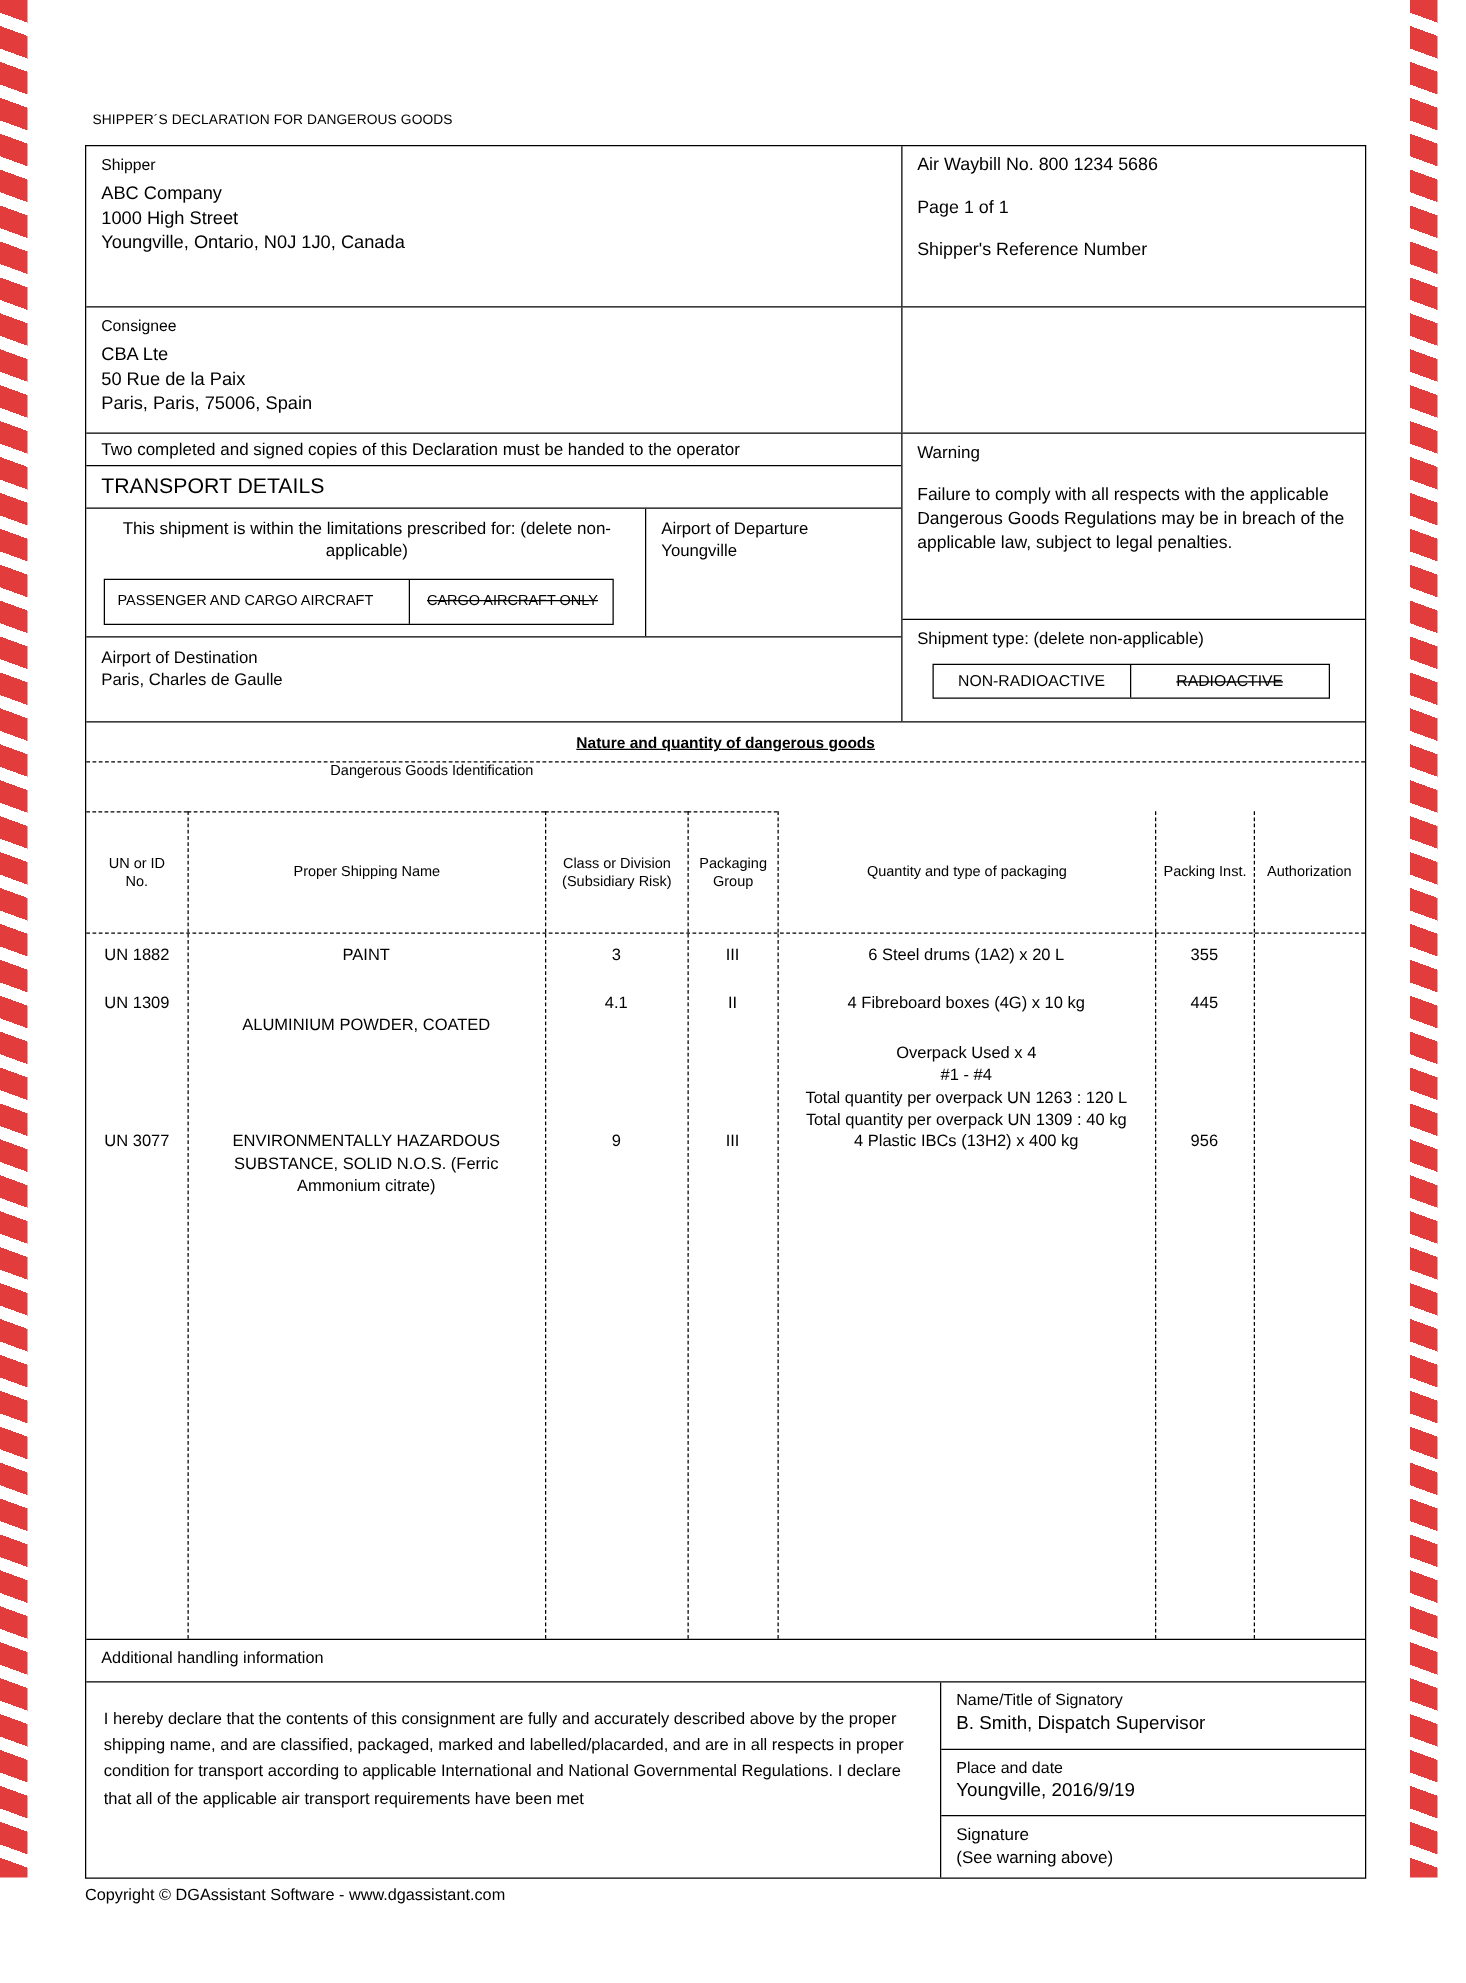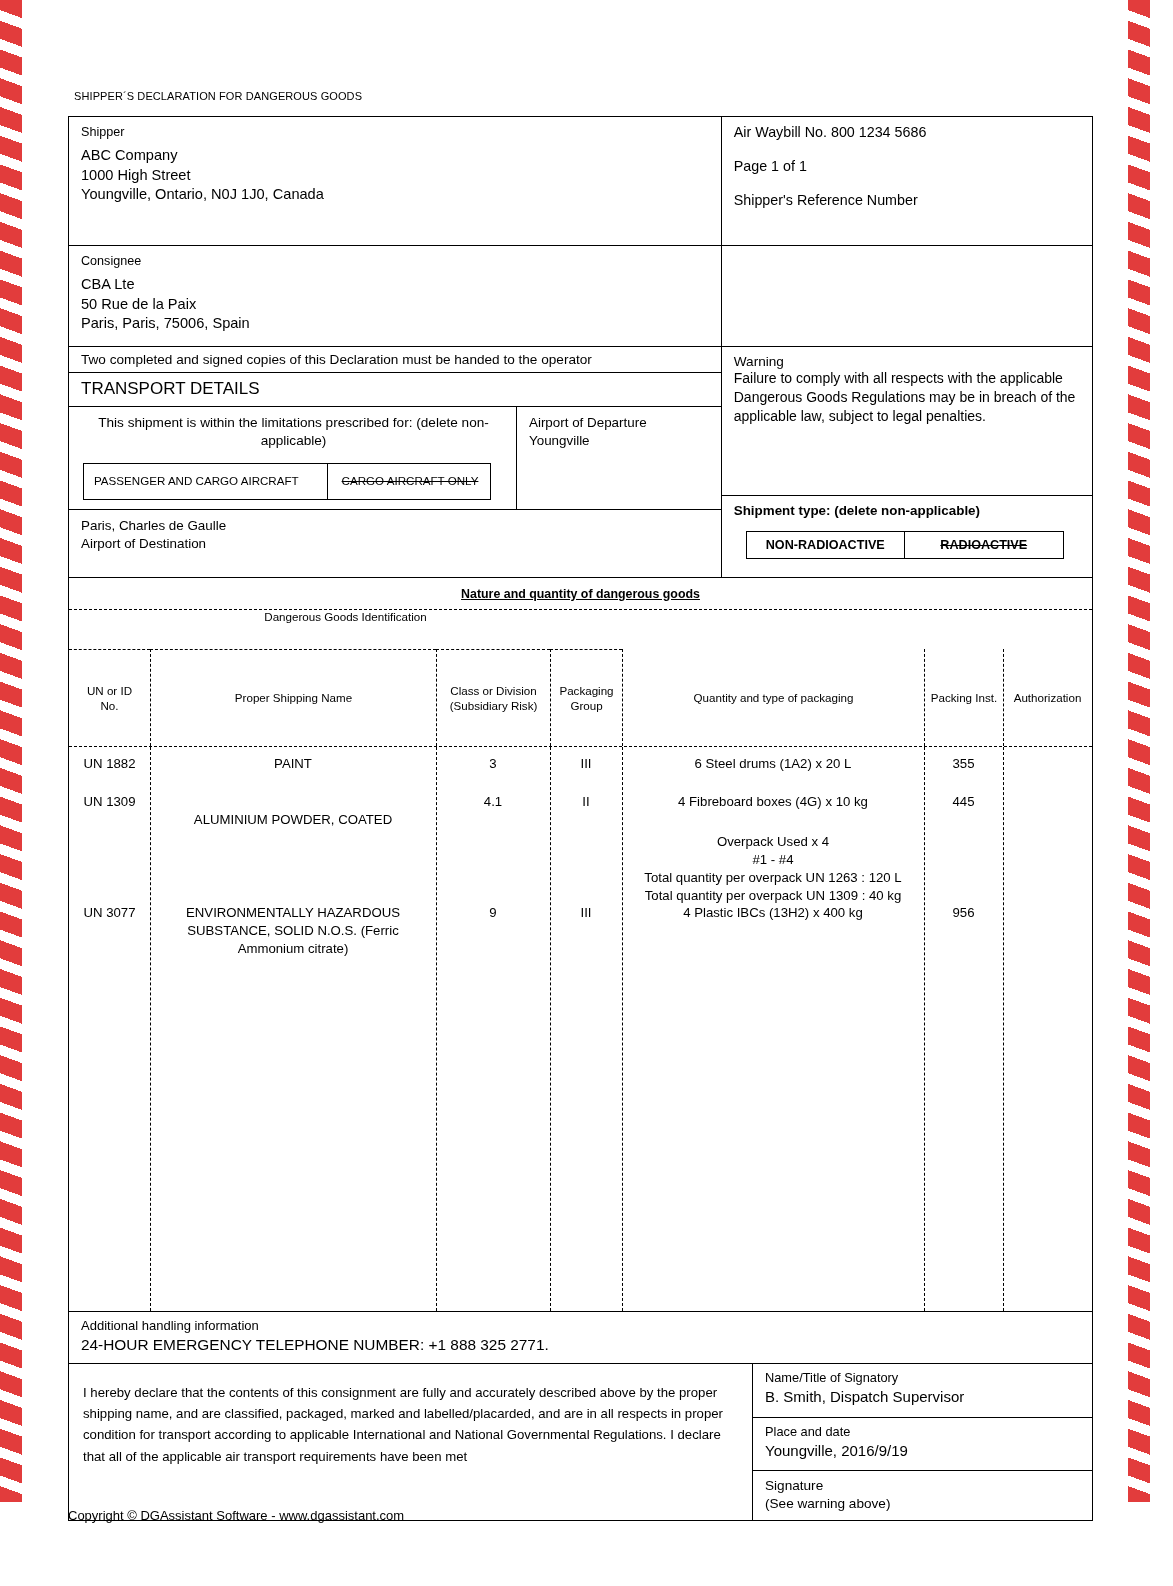--- a/index.html
+++ b/index.html
@@ -93,25 +93,25 @@
     padding: 8px 8px 8px 10px;
     min-height: 35px;
     display: flex;
     align-items: center;
   }
   .aircraft-cell.a1 { width: 243px; }
   .aircraft-cell.a2 { width: 163px; border-left: 1.5px solid #000; justify-content: center; }
   .struck { text-decoration: line-through; text-decoration-thickness: 1.2px; }
 
   .warn-box { min-height: 148px; }
-  .warn-title { font-size: 13.6px; }
+  .warn-title { font-size: 13.6px; margin-bottom: 17px; }
   .warn-body { font-size: 14px; line-height: 1.36; }
 
   .dest-box { height: 68px; }
-  .shiptype-box { height: 68px; font-weight: bold; }
+  .shiptype-box { height: 68px; }
   .radio-box {
     margin: 11px 0 0 24px;
     border: 1.5px solid #000;
     display: flex;
     width: 318px;
   }
   .radio-cell {
     font-size: 12.6px;
     padding: 6px 4px 6px 4px;
     text-align: center;
@@ -246,22 +246,22 @@
           </div>
           <div class="limit-right vline">
             <div style="padding:7px 9px 0 12px">
               <div class="val-sm">Airport of Departure</div>
               <div class="val-sm">Youngville</div>
             </div>
           </div>
         </div>
 
         <div class="cell dest-box hline">
+          <div class="val-sm">Airport of Destination</div>
           <div class="val-sm">Paris, Charles de Gaulle</div>
-          <div class="val-sm">Airport of Destination</div>
         </div>
       </div>
 
       <div class="col-right vline">
         <div class="cell warn-box">
           <div class="warn-title">Warning</div>
           <div class="warn-body">Failure to comply with all respects with the applicable Dangerous Goods Regulations may be in breach of the applicable law, subject to legal penalties.</div>
         </div>
         <div class="shiptype-box hline">
           <div class="val-sm" style="padding:6px 9px 0 12px">Shipment type: (delete non-applicable)</div>
@@ -357,21 +357,20 @@
         <div class="rowtext" style="left:84px;top:157px;width:280px"><span>ENVIRONMENTALLY HAZARDOUS SUBSTANCE, SOLID N.O.S.  (Ferric Ammonium citrate)</span></div>
         <div class="rowtext" style="left:367px;top:157px;width:114px"><span>9</span></div>
         <div class="rowtext" style="left:481px;top:157px;width:72px"><span>III</span></div>
         <div class="rowtext" style="left:553px;top:157px;width:302px"><span>4 Plastic IBCs (13H2) x 400 kg</span></div>
         <div class="rowtext" style="left:855px;top:157px;width:79px"><span>956</span></div>
       </div>
     </div>
 
     <div class="addl-box hline">
       <div class="addl-lbl">Additional handling information</div>
-      <div class="addl-val">24-HOUR EMERGENCY TELEPHONE NUMBER: +1 888 325 2771.</div>
     </div>
 
     <div class="row hline">
       <div class="decl-left">
         <div class="decl-text">I hereby declare that the contents of this consignment are fully and accurately described above by the proper shipping name, and are classified, packaged, marked and labelled/placarded, and are in all respects in proper condition for transport according to applicable International and National Governmental Regulations. I declare that all of the applicable air transport requirements have been met</div>
       </div>
       <div class="decl-right vline">
         <div class="sig-cell sig-b1">
           <div class="sig-lbl">Name/Title of Signatory</div>
           <div class="sig-val">B. Smith, Dispatch Supervisor</div>

